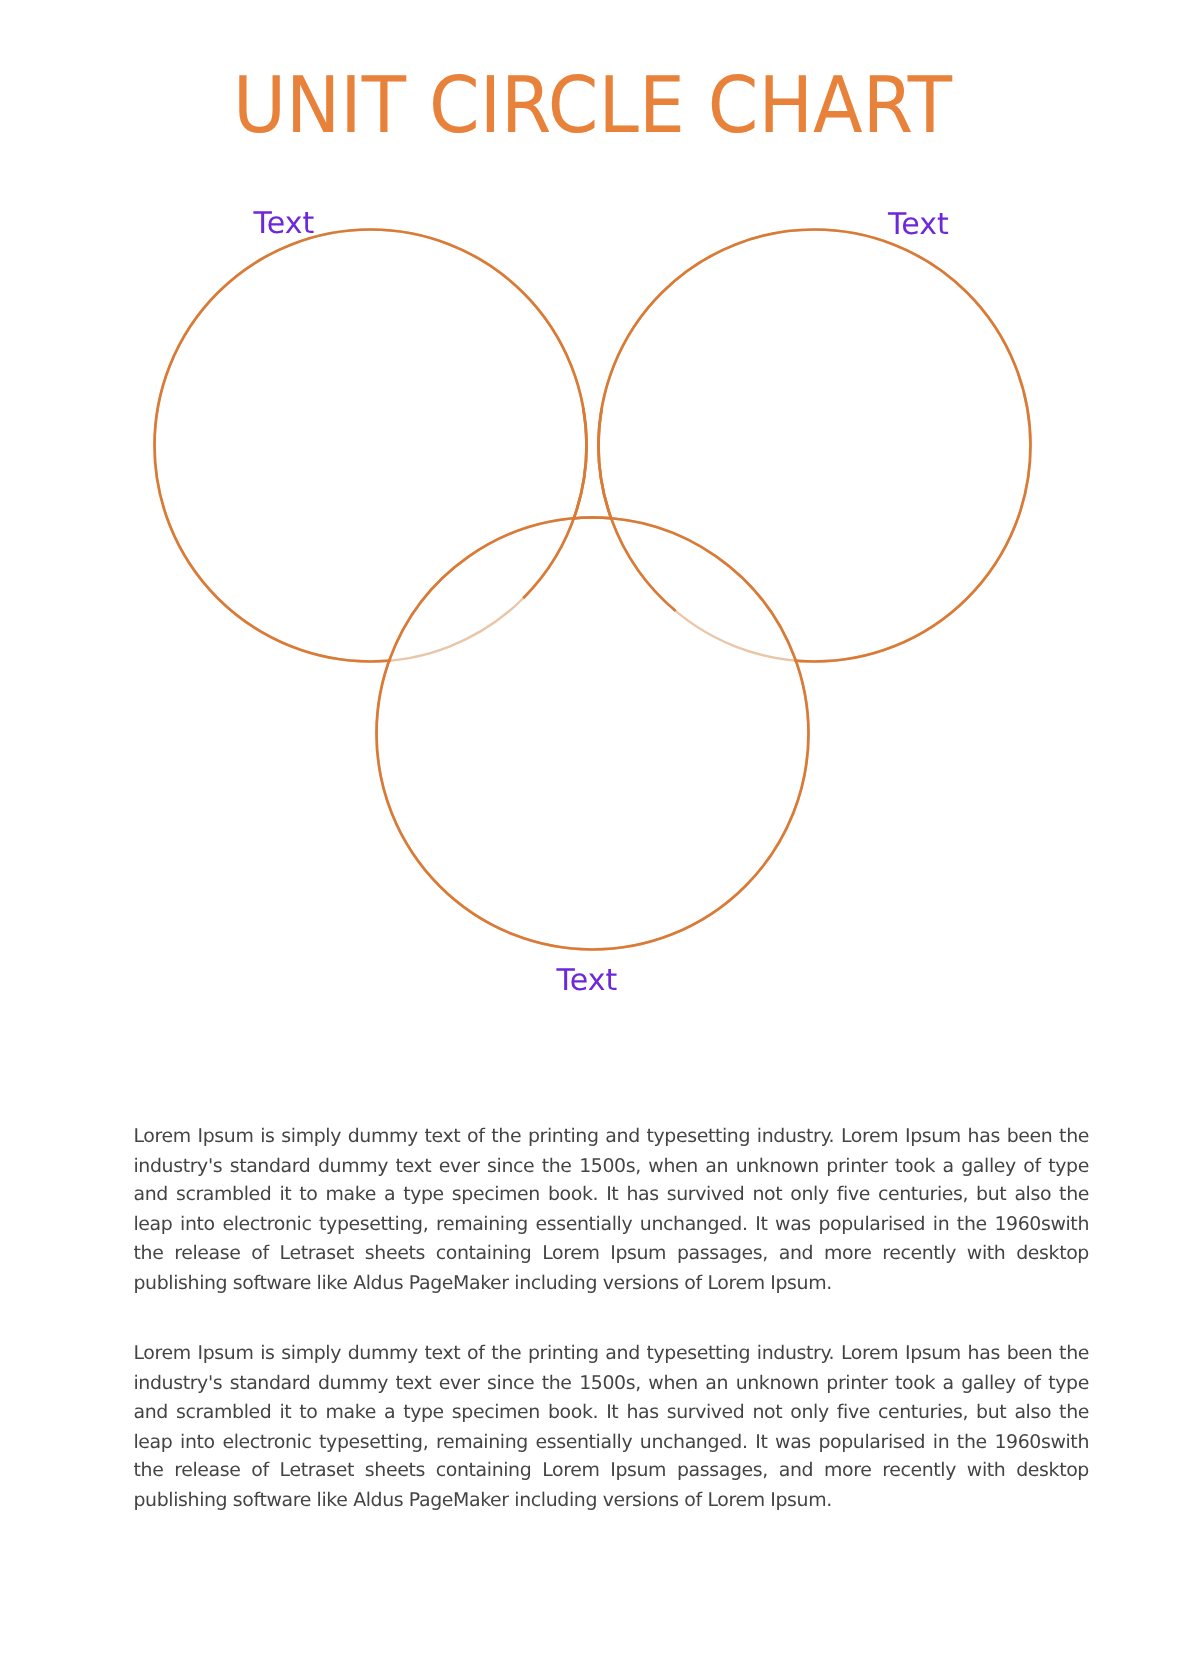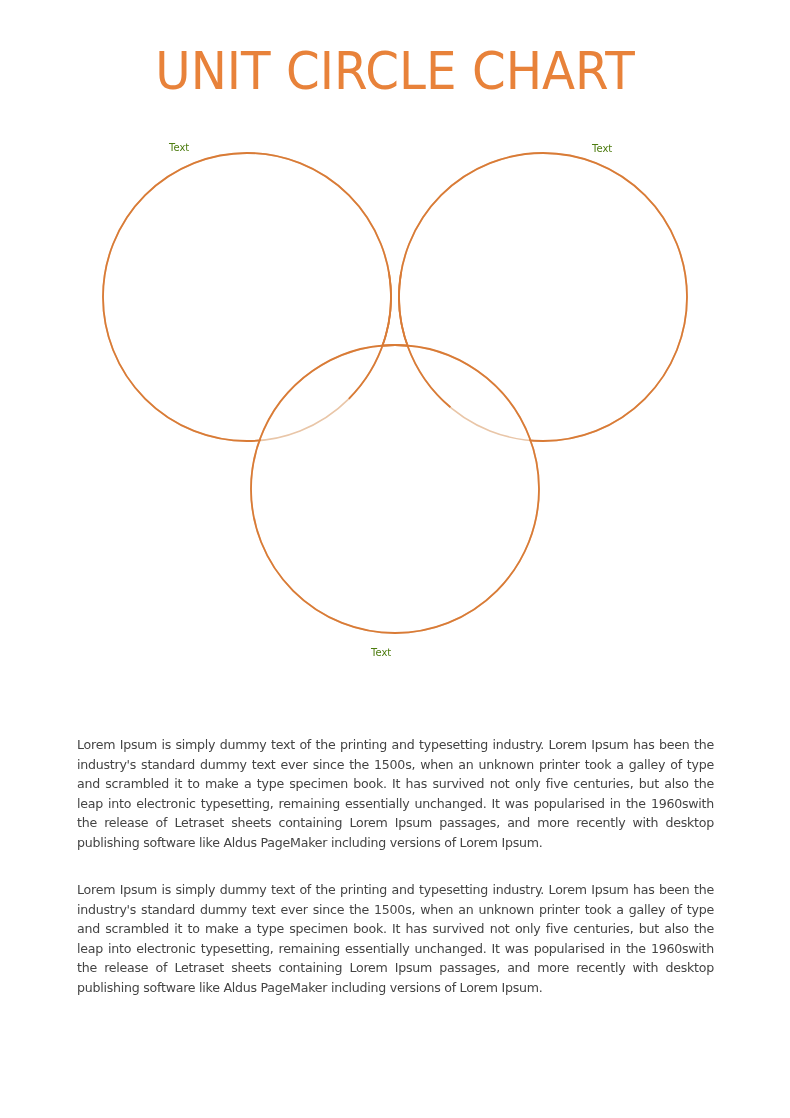--- a/index.html
+++ b/index.html
@@ -31,37 +31,37 @@
     .diagram {
       position: absolute;
       left: 0;
       top: 0;
       width: 790px;
       height: 700px;
     }
     .label {
       position: absolute;
       font-family: "DejaVu Sans", sans-serif;
-      font-size: 10px;
+      font-size: 20px;
       line-height: 18px;
-      color: #4d7c0f;
+      color: #6d28d9;
       white-space: nowrap;
     }
     .para {
       position: absolute;
       left: 77px;
       width: 637px;
       font-family: "DejaVu Sans", sans-serif;
       font-size: 12.6px;
       line-height: 19.6px;
       color: #444444;
       text-align: justify;
       letter-spacing: -0.25px;
       word-spacing: 0px;
-      margin: 0;
+      margin: 12px;
     }
   </style>
 </head>
 <body>
 
 <div class="page-title" style="color: rgb(232, 130, 58);">UNIT CIRCLE CHART</div>
 
 <svg class="diagram" width="790" height="700" viewBox="0 0 790 700" xmlns="http://www.w3.org/2000/svg">
 
   <g id="circles-base" fill="none" stroke-width="1.6">

